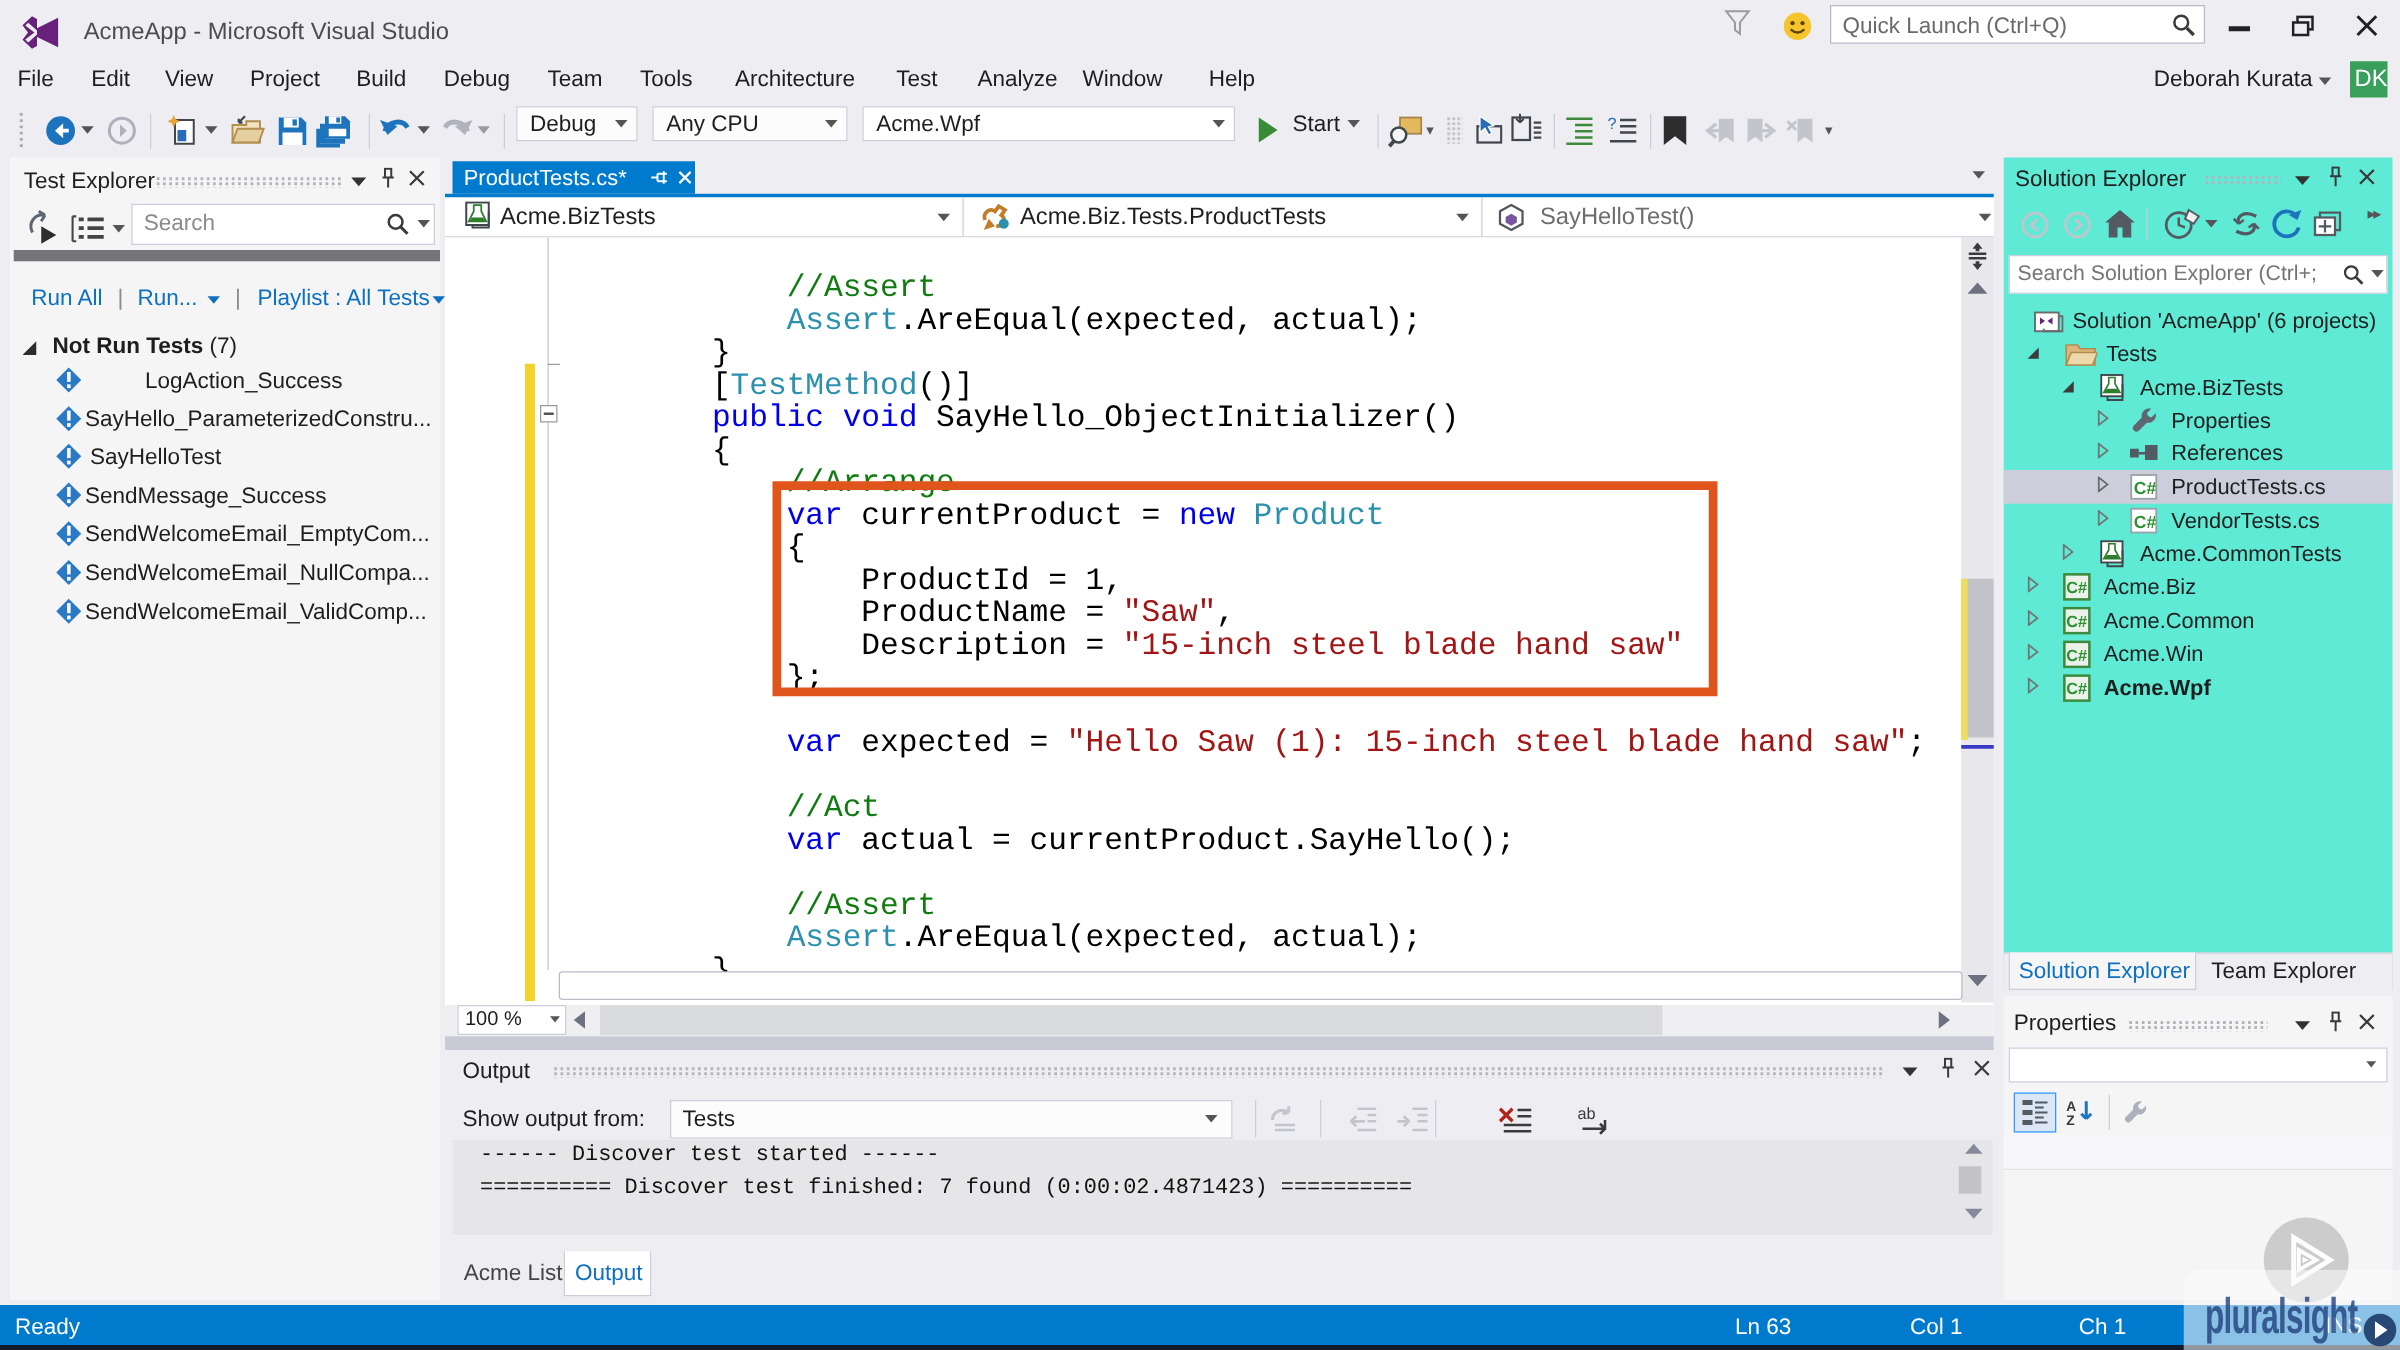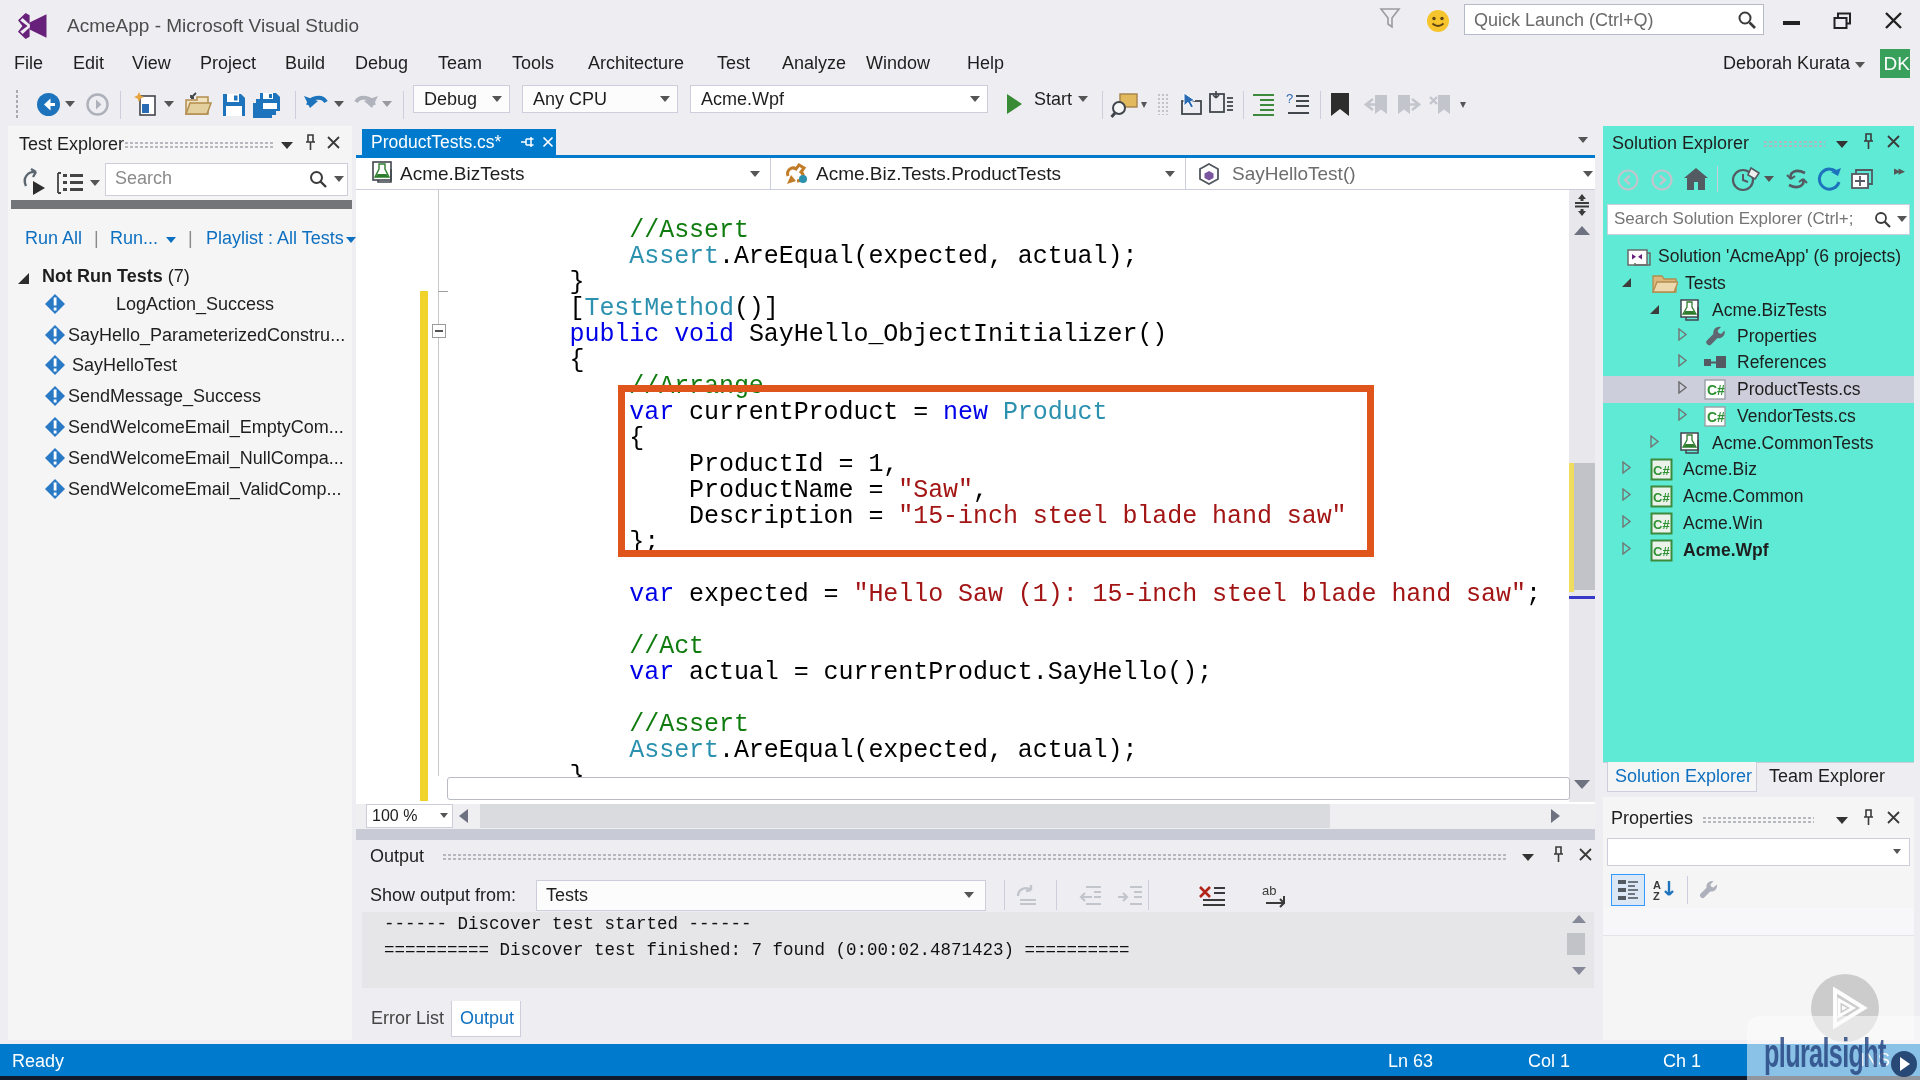--- a/index.html
+++ b/index.html
@@ -474,21 +474,21 @@
     <path d="M4 20 H22 V13 M22 20 L18 16 M22 20 L18 24" stroke="#3a3a3a" stroke-width="2" fill="none"></path>
   </svg>
 
   <div class="abs" style="left:6px;top:67px;width:1232px;height:76px;background:#e6e6e8;"></div>
   <pre class="mono abs" style="left:28px;top:66px;font-size:17.5px;line-height:26px;color:#111;">------ Discover test started ------
 ========== Discover test finished: 7 found (0:00:02.4871423) ==========</pre>
   <div class="abs" style="left:1216px;top:70px;width:0;height:0;border-left:7px solid transparent;border-right:7px solid transparent;border-bottom:8px solid #868999;"></div>
   <div class="abs" style="left:1211px;top:88px;width:18px;height:22px;background:#c2c3c9;"></div>
   <div class="abs" style="left:1216px;top:122px;width:0;height:0;border-left:7px solid transparent;border-right:7px solid transparent;border-top:8px solid #868999;"></div>
 
-  <span class="abs" style="left:15px;top:163px;font-size:18px;color:#444;">Error List</span>
+  <span class="abs" style="left:15px;top:163px;font-size:18px;color:#444;">Acme List</span>
   <div class="abs" style="left:95px;top:156px;width:70px;height:36px;background:#fff;border:1px solid #cccedb;border-top:0;"></div>
   <span class="abs" style="left:104px;top:163px;font-size:18px;color:#0e70c0;">Output</span>
 </div>
 
 <div class="abs" id="solexp" style="left:1603px;top:126px;width:311px;height:666px;background:#5eead4;font-size:17.5px;">
   <div class="abs" style="left:9px;top:7px;font-size:18px;">Solution Explorer</div>
   <div class="dots abs" style="left:160px;top:14px;width:62px;"></div>
   <span class="carr" style="left:233px;top:15px;border-top-color:#333;border-left-width:6px;border-right-width:6px;border-top-width:7px;"></span>
   <svg class="abs" style="left:259px;top:7px;" width="13" height="17" viewBox="0 0 13 17">
     <path d="M4 1 H9 V8 H4 Z M2 8 H11 M6.5 8 V16" stroke="#3a3a3a" stroke-width="1.6" fill="none"></path>

